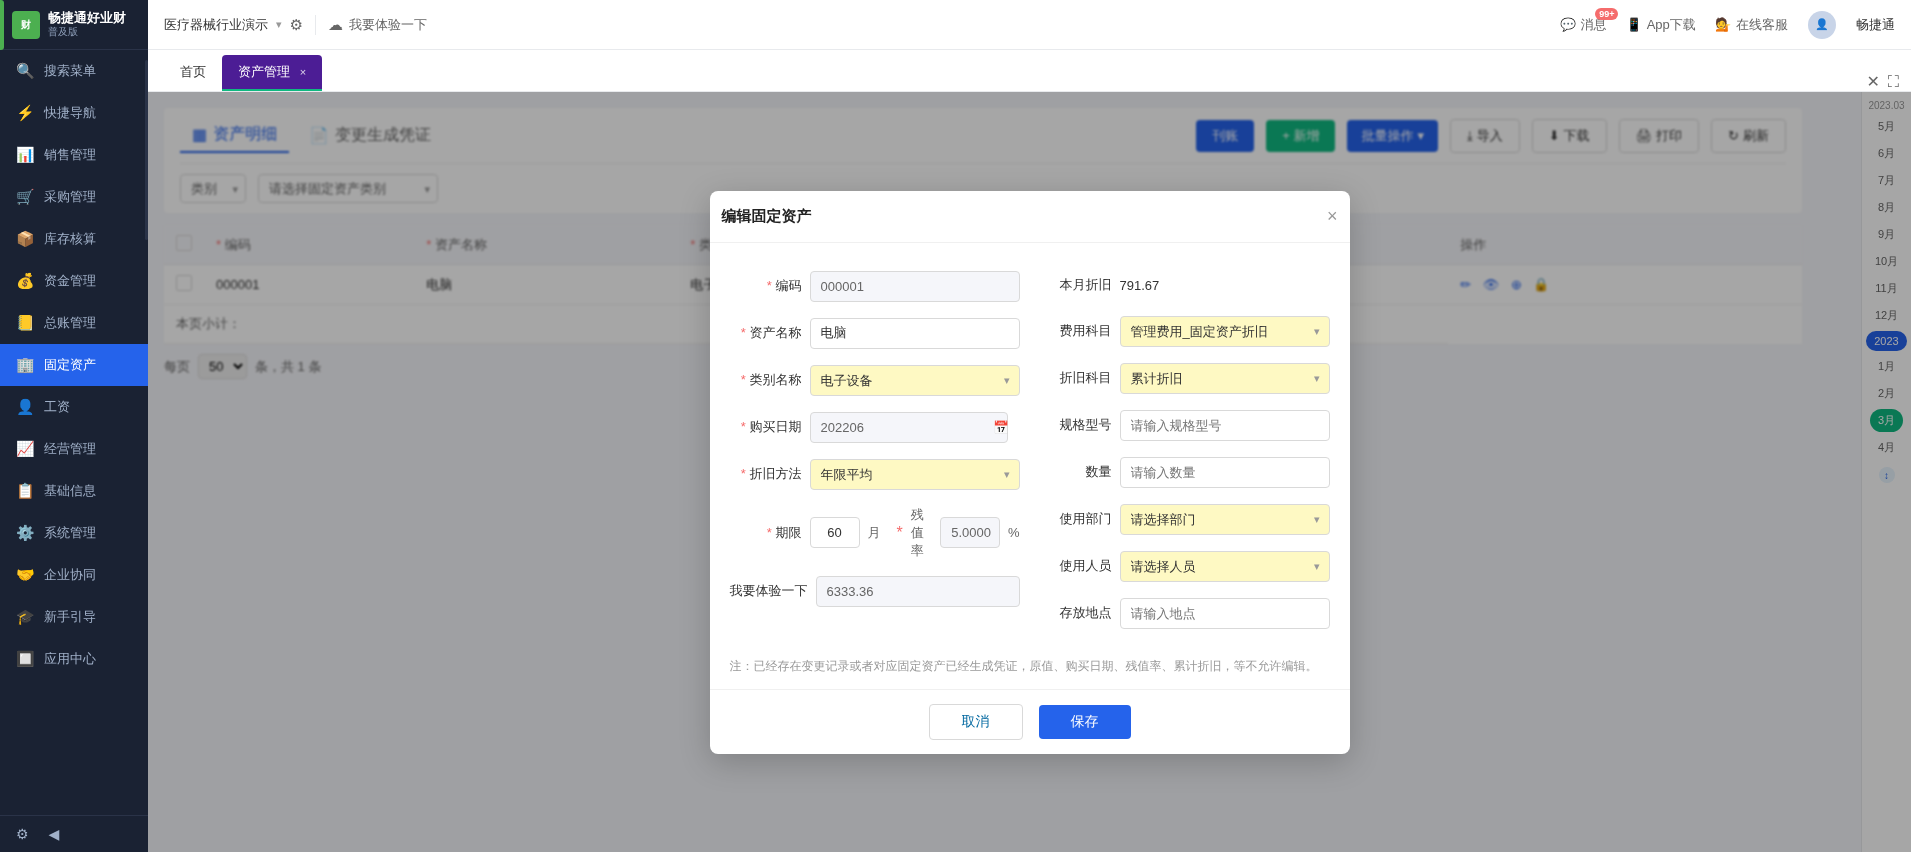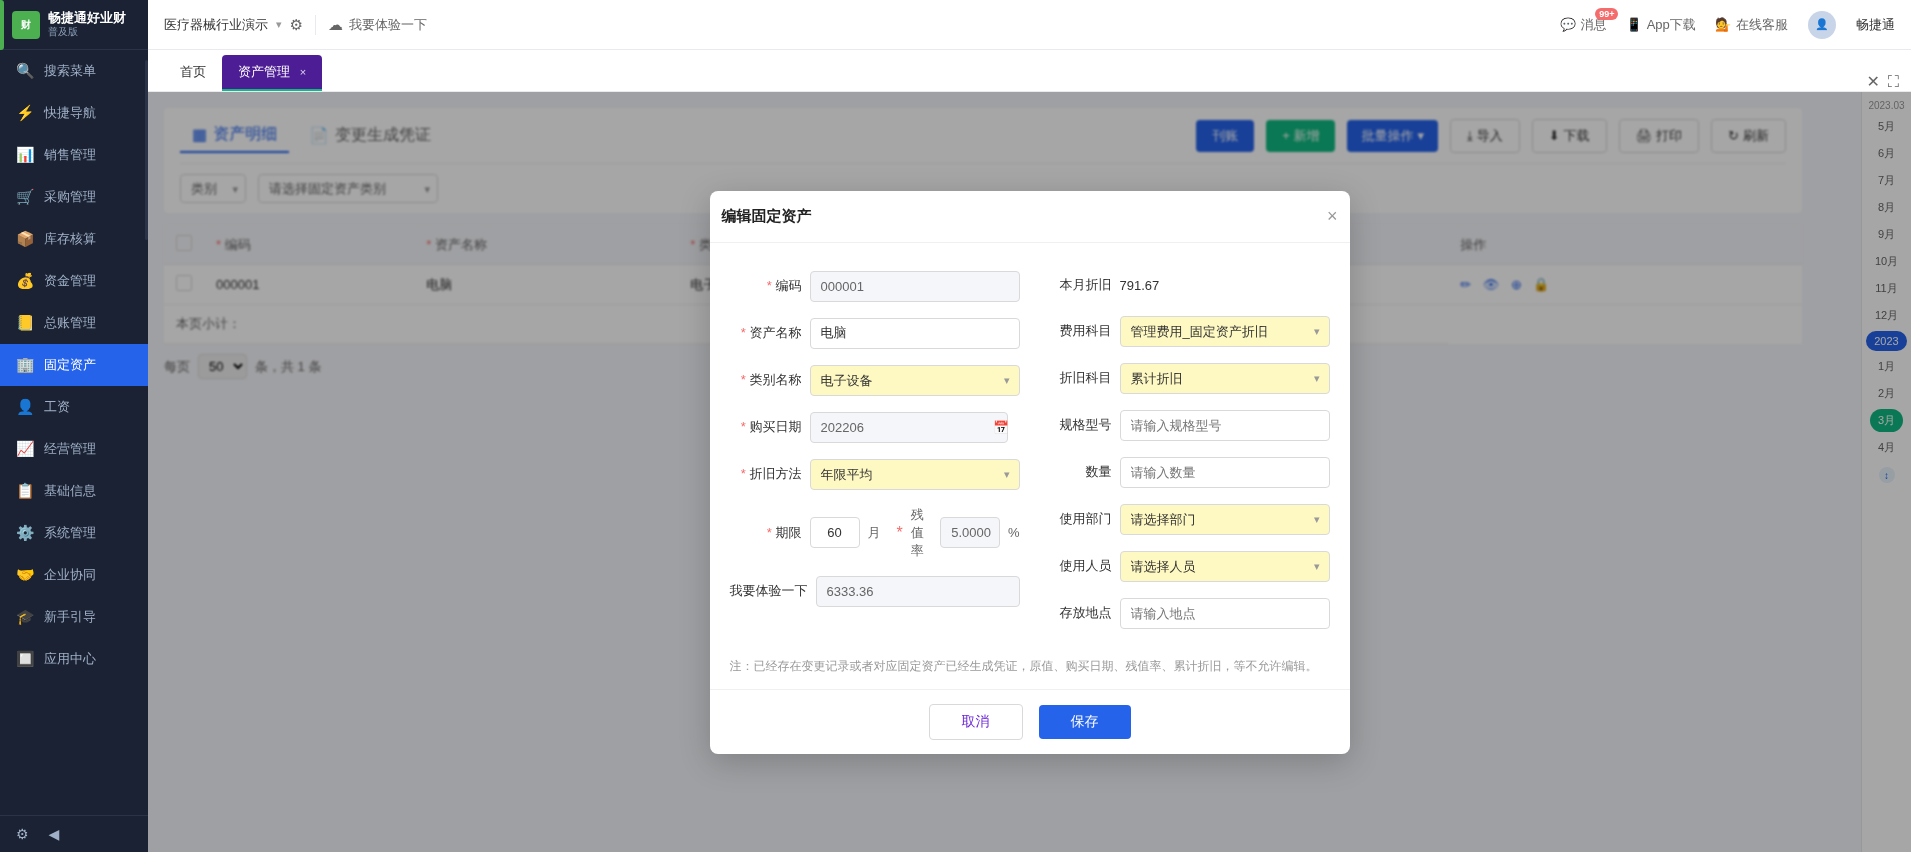--- a/index.html
+++ b/index.html
@@ -276,21 +276,21 @@
     .form-select-wrap::after { content: '▾'; position: absolute; right: 10px; top: 50%; transform: translateY(-50%); color: #999; font-size: 11px; pointer-events: none; }
     .form-select-wrap select { width: 100%; }
     .form-date-wrap { flex: 1; position: relative; }
     .form-date-icon { position: absolute; right: 10px; top: 50%; transform: translateY(-50%); color: #999; font-size: 13px; pointer-events: none; }
 
     .period-row { display: flex; align-items: center; gap: 8px; }
     .period-label { font-size: 13px; color: #666; }
     .period-input { width: 50px; border: 1px solid #d9d9d9; border-radius: 4px; padding: 7px 8px; font-size: 13px; text-align: center; }
     .residual-input { width: 60px; border: 1px solid #d9d9d9; border-radius: 4px; padding: 7px 8px; font-size: 13px; text-align: right; }
 
-    .btn-cancel { background: #fff; color: #6d28d9; border: 1px solid #d9d9d9; padding: 8px 32px; border-radius: 4px; font-size: 14px; cursor: pointer; }
+    .btn-cancel { background: #fff; color: #0369a1; border: 1px solid #d9d9d9; padding: 8px 32px; border-radius: 4px; font-size: 14px; cursor: pointer; }
     .btn-save { background: #2563eb; color: #fff; border: none; padding: 8px 32px; border-radius: 4px; font-size: 14px; cursor: pointer; }
 
     
     .checkbox-wrap { width: 16px; height: 16px; border: 1px solid #d9d9d9; border-radius: 2px; display: inline-block; }
 
     .page-size-row { display: flex; align-items: center; gap: 8px; font-size: 13px; color: #666; padding: 10px 0; }
   </style>
 </head>
 <body>
 

